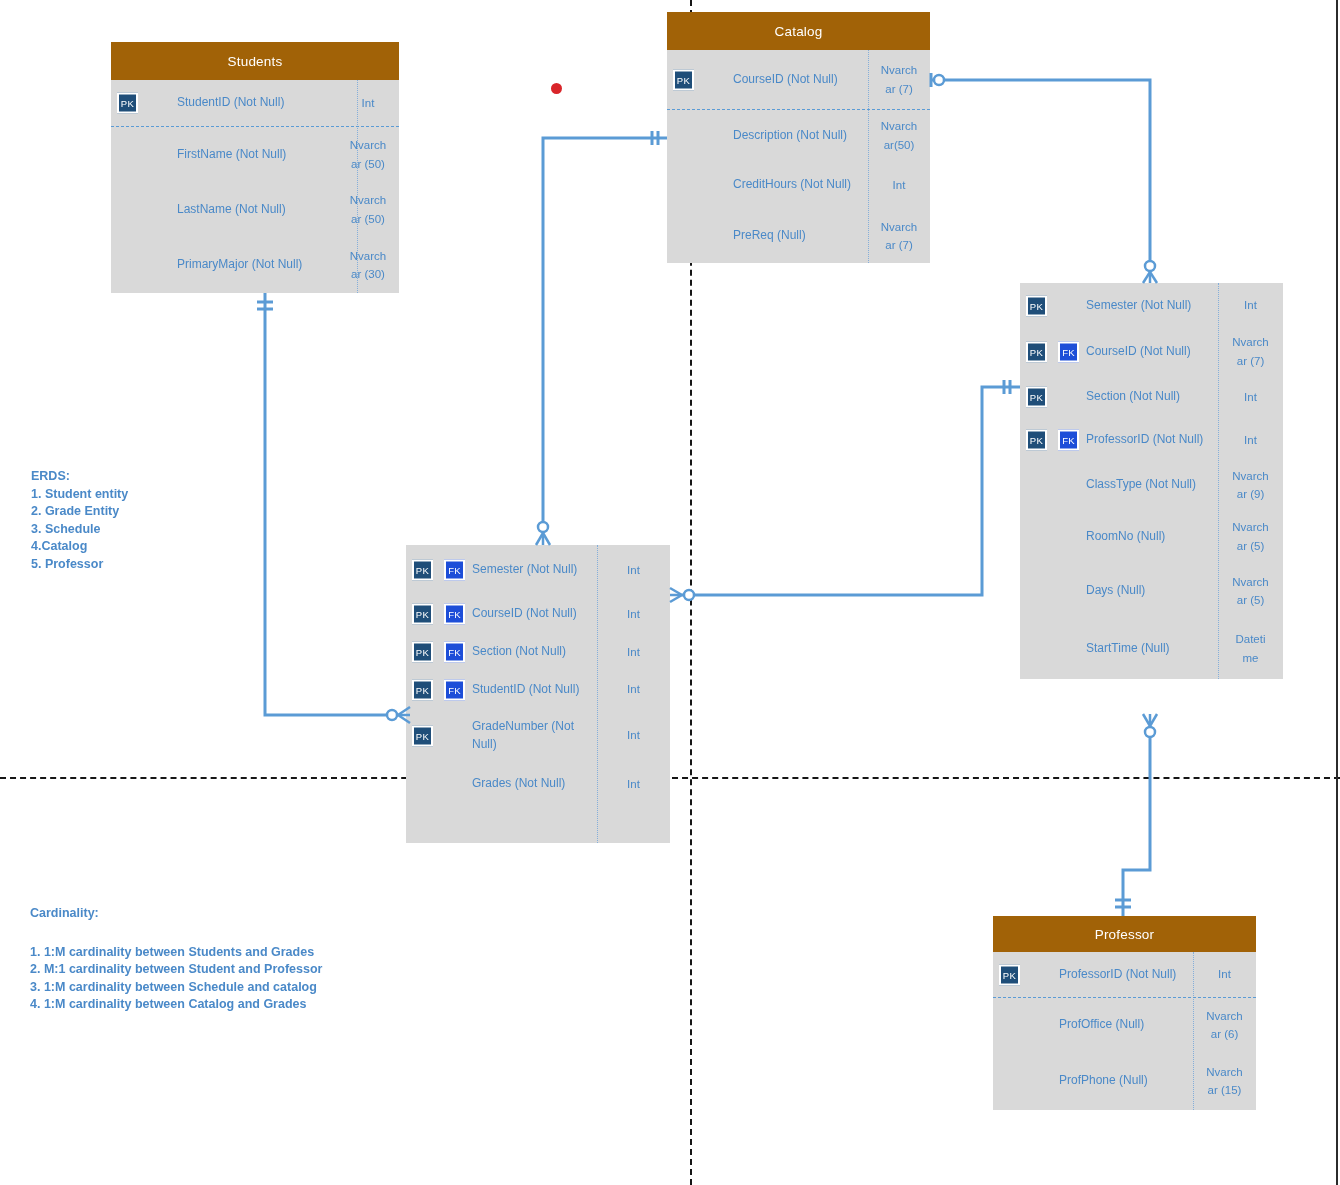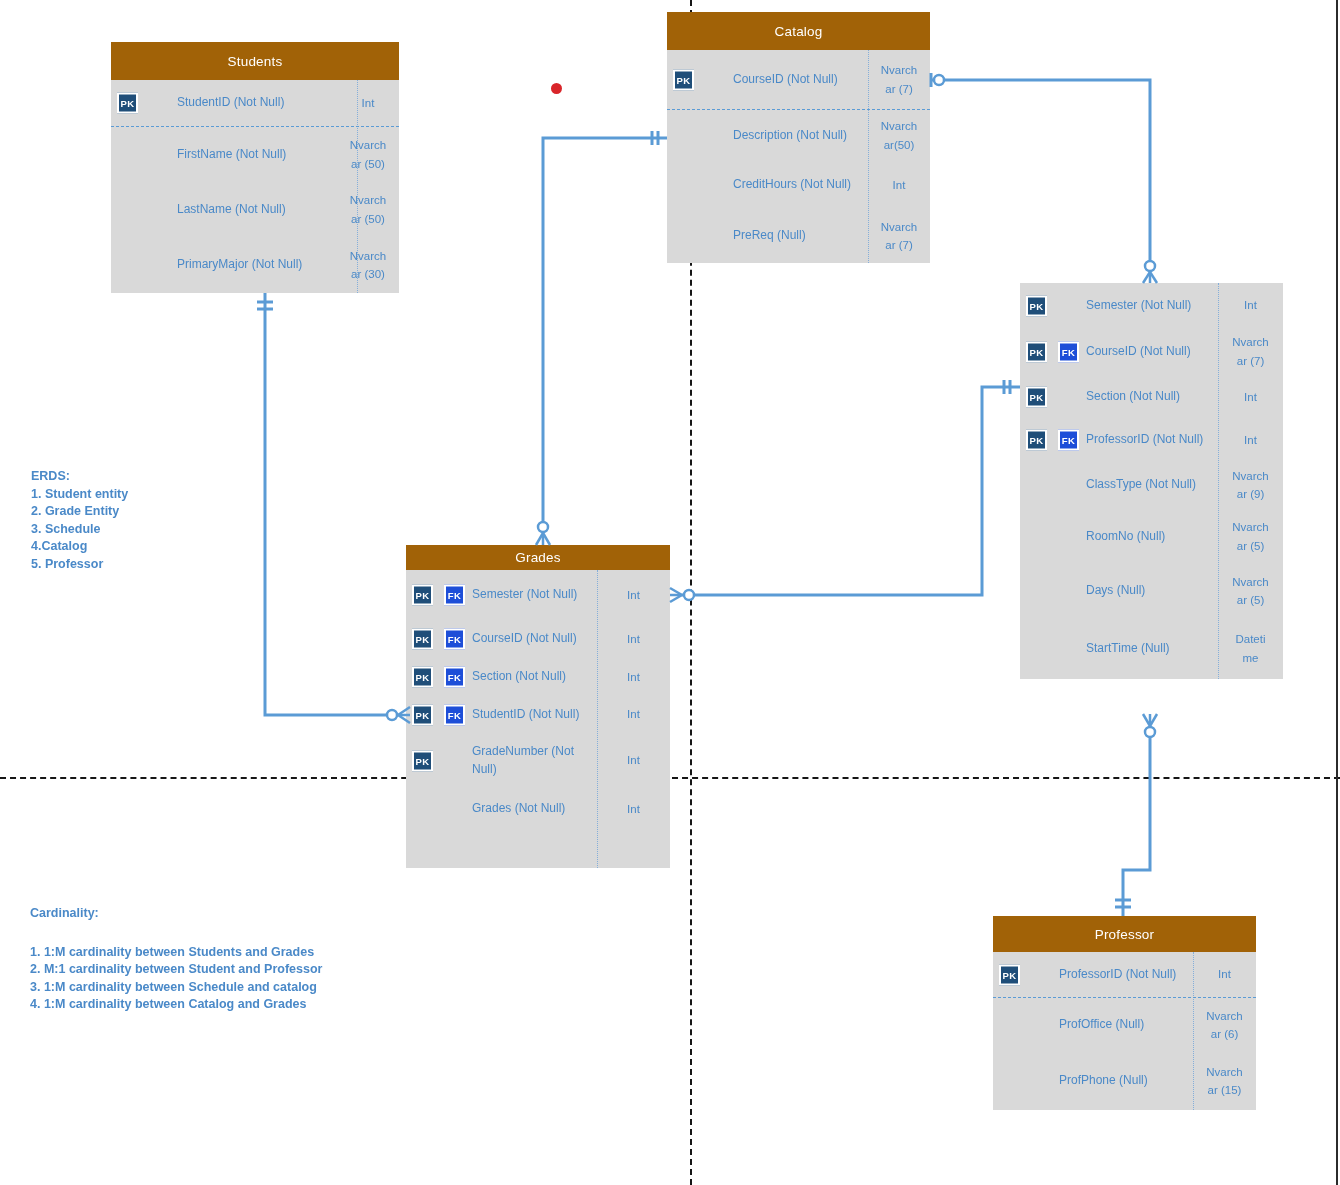--- a/index.html
+++ b/index.html
@@ -32,21 +32,21 @@
     position:absolute;right:0;top:0;bottom:0;width:var(--tw);
     display:flex;align-items:center;justify-content:center;box-sizing:border-box;
   }
   .type-text{
     display:inline-block;max-width:38px;word-break:break-all;text-align:center;
     color:#4a89c8;font-size:11.5px;line-height:1.6;
   }
   .badge{
     position:absolute;top:50%;transform:translateY(-50%);
     width:21px;height:21px;box-sizing:border-box;border:2px solid #ffffff;
-    color:#ffffff;font-size:9.5px;font-weight:700;letter-spacing:.3px;
+    color:#ffffff;font-size:9.5px;font-weight:400;letter-spacing:.3px;
     display:flex;align-items:center;justify-content:center;
   }
   .badge.pk{left:6px;background:#1f4e79;}
   .badge.fk{left:38px;background:#1d4ed8;}
 
   
   #connector-layer{position:absolute;left:0;top:0;z-index:3;pointer-events:none;}
   #connector-layer path, #connector-layer line{stroke:#5b9bd5;fill:none;}
   .conn{stroke-width:3;}
   .prong{stroke-width:2.5;}
@@ -188,21 +188,20 @@
     <div class="t-row" style="height:61px">
       <span class="attr">StartTime (Null)</span>
       <span class="type">
           <span class="type-text">Datetime</span>
         </span>
     </div>
   </div>
 </div>
 
 <div class="etable" style="left:406px;top:545px;width:264px;--dv:191px;--tw:73px">
-  <div class="t-header" style="height:25px">Grades</div>
   <div class="t-body" style="height:298px;overflow:hidden">
     <div class="v-div"></div>
     <div class="t-row" style="height:50px">
       <span class="badge pk">PK</span>
       <span class="badge fk">FK</span>
       <span class="attr">Semester (Not Null)</span>
       <span class="type">
           <span class="type-text">Int</span>
         </span>
     </div>

